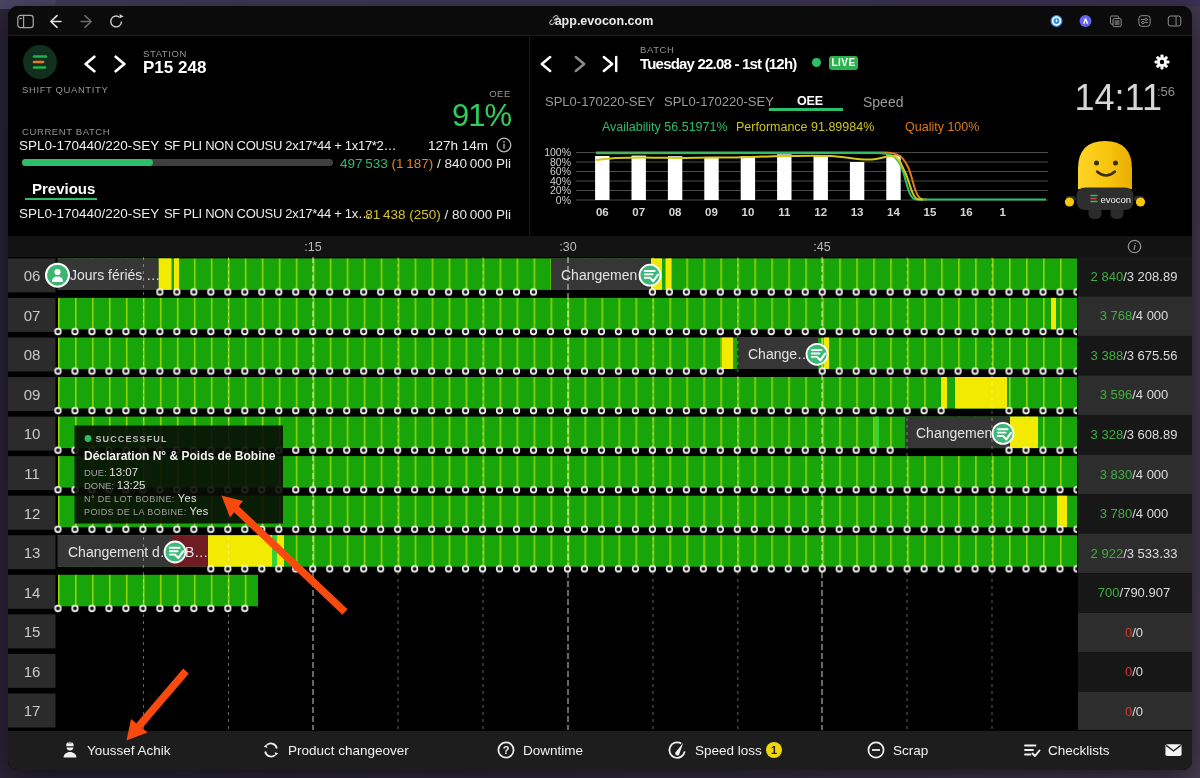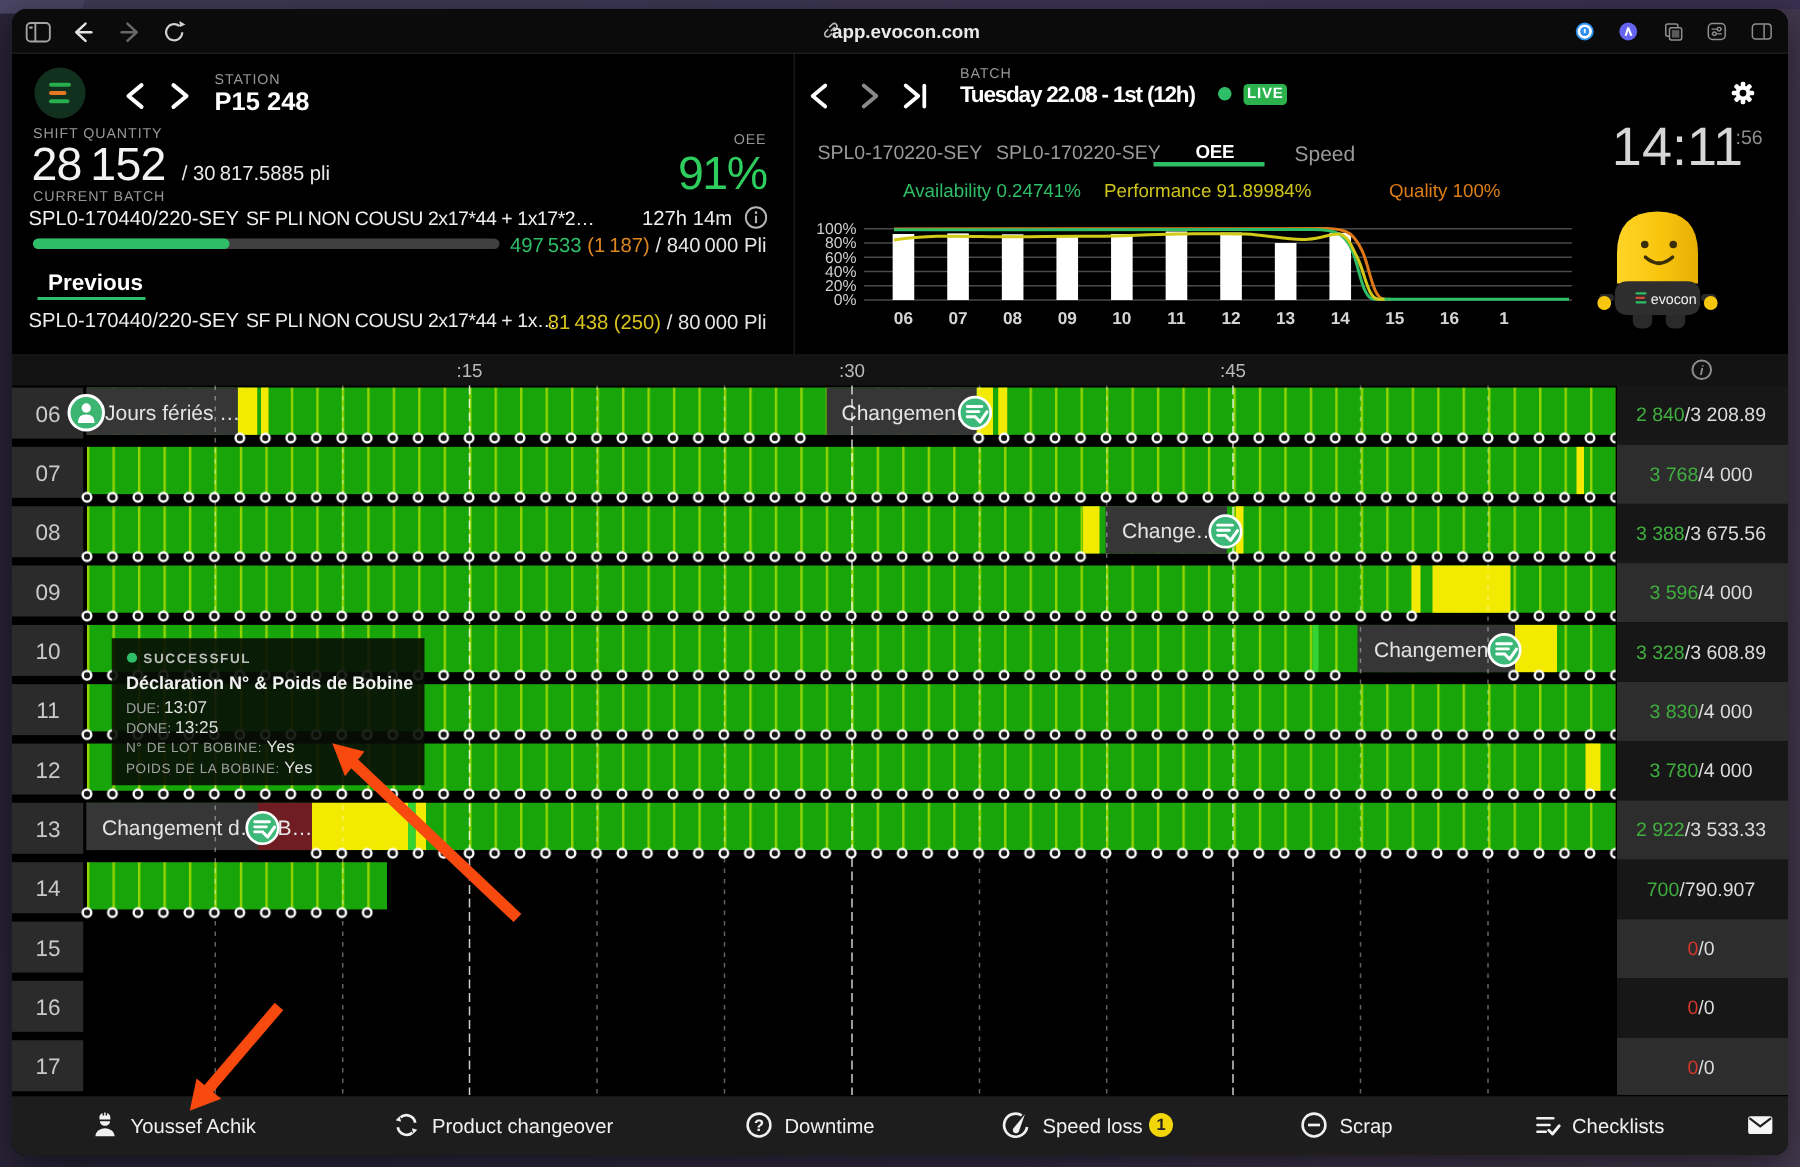--- a/index.html
+++ b/index.html
@@ -92,21 +92,20 @@
         <line x1="12" y1="23.5" x2="23" y2="23.5" stroke="#27ae4e" stroke-width="2.6"></line>
       </g>
     </svg>
 <svg style="position:absolute;left:74px;top:49px" width="56" height="18" viewBox="0 0 56 18">
       <path d="M12.35,1.75 L3.6500000000000004,9 L12.35,16.25" fill="none" stroke="#fff" stroke-width="2.7" stroke-linecap="round" stroke-linejoin="round"></path>
       <path d="M33.65,1.75 L42.35,9 L33.65,16.25" fill="none" stroke="#fff" stroke-width="2.7" stroke-linecap="round" stroke-linejoin="round"></path>
     </svg>
 <div class="abs lbl" style="left:135px;top:42px">STATION</div>
 <div class="abs" style="left:135px;top:52px;color:#fff;font-size:17px;font-weight:bold">P15 248</div>
 <div class="abs lbl" style="left:14px;top:78px">SHIFT QUANTITY</div>
-<div class="abs" style="left:13px;top:87px;color:#f2f2f2;font-size:31px;line-height:34px;letter-spacing:-0.5px">28 152 <span style="font-size:13.5px;color:#e8e8e8;letter-spacing:0"> / 30 817.5885 pli</span></div>
 <div class="abs lbl" style="right:681px;top:82px">OEE</div>
 <div class="abs" style="right:681px;top:92px;color:#2ece5e;font-size:31px;line-height:36px;letter-spacing:-1px">91%</div>
 <div class="abs lbl" style="left:14px;top:120px;letter-spacing:0.6px">CURRENT BATCH</div>
 <div class="abs" style="left:11px;top:132px;color:#efefef;font-size:13.5px">SPL0-170440/220-SEY</div>
 <div class="abs" style="left:156px;top:132px;color:#efefef;font-size:13px;letter-spacing:-0.3px">SF PLI NON COUSU 2x17*44 + 1x17*2…</div>
 <div class="abs" style="left:420px;top:132px;color:#efefef;font-size:13.5px">127h 14m</div>
 <svg style="position:absolute;left:488px;top:131px" width="16" height="16" viewBox="0 0 16 16">
       <circle cx="8" cy="8" r="6.8" fill="none" stroke="#b3b3b3" stroke-width="1.3"></circle>
       <circle cx="8" cy="4.8" r="0.9" fill="#b3b3b3"></circle>
       <rect x="7.3" y="6.8" width="1.4" height="5" fill="#b3b3b3"></rect>
@@ -141,23 +140,23 @@
         <rect x="-1.7" y="-8.3" width="3.4" height="4.5" rx="1.2" transform="rotate(270)"></rect>
         <rect x="-1.7" y="-8.3" width="3.4" height="4.5" rx="1.2" transform="rotate(315)"></rect>
         <circle r="2.5" fill="#000"></circle>
       </g>
     </svg>
 <div class="abs" style="left:537px;top:88px;color:#9a9a9a;font-size:13px">SPL0-170220-SEY</div>
 <div class="abs" style="left:656px;top:88px;color:#9a9a9a;font-size:13px">SPL0-170220-SEY</div>
 <div class="abs" style="left:789px;top:88px;color:#fff;font-size:12.5px;font-weight:bold;letter-spacing:-0.2px">OEE</div>
 <div class="abs" style="left:761px;top:102px;width:74px;height:2.5px;background:#2fbe68"></div>
 <div class="abs" style="left:855px;top:88px;color:#9a9a9a;font-size:14px">Speed</div>
-<div class="abs" style="left:594px;top:113.5px;color:#2fbe68;font-size:12.5px">Availability 0.24741%</div>
+<div class="abs" style="left:594px;top:113.5px;color:#2fbe68;font-size:12.5px">Availability 56.51971%</div>
 <div class="abs" style="left:728px;top:113.5px;color:#cfc41a;font-size:12.5px">Performance 91.89984%</div>
-<div class="abs" style="left:918px;top:113.5px;color:#dd7e17;font-size:12.5px">Quality 100%</div>
+<div class="abs" style="left:897px;top:113.5px;color:#dd7e17;font-size:12.5px">Quality 100%</div>
 <svg class="chart" width="540" height="84" viewBox="530 144 540 84">
 <line x1="576" y1="200.0" x2="1048" y2="200.0" stroke="#4a4a4a" stroke-width="1"></line>
 <text x="571" y="203.5" fill="#d0d0d0" font-size="10.5" text-anchor="end">0%</text>
 <line x1="576" y1="190.5" x2="1048" y2="190.5" stroke="#4a4a4a" stroke-width="1"></line>
 <text x="571" y="194.0" fill="#d0d0d0" font-size="10.5" text-anchor="end">20%</text>
 <line x1="576" y1="181.0" x2="1048" y2="181.0" stroke="#4a4a4a" stroke-width="1"></line>
 <text x="571" y="184.5" fill="#d0d0d0" font-size="10.5" text-anchor="end">40%</text>
 <line x1="576" y1="171.5" x2="1048" y2="171.5" stroke="#4a4a4a" stroke-width="1"></line>
 <text x="571" y="175.0" fill="#d0d0d0" font-size="10.5" text-anchor="end">60%</text>
 <line x1="576" y1="162.0" x2="1048" y2="162.0" stroke="#4a4a4a" stroke-width="1"></line>

